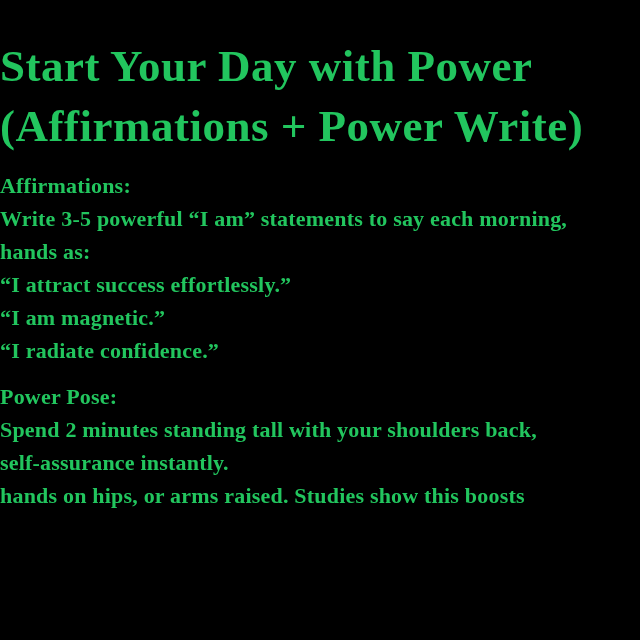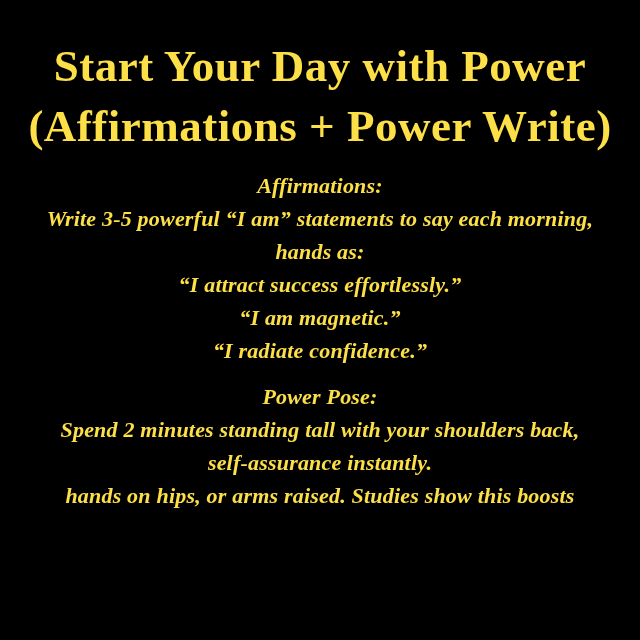--- a/index.html
+++ b/index.html
@@ -5,44 +5,43 @@
   html, body {
     margin: 0;
     padding: 0;
     background: #000000;
   }
   .card {
     position: relative;
     width: 640px;
     height: 640px;
     background: #000000;
-    color: #fde047;
+    color: #22c55e;
     font-family: "Liberation Serif", "DejaVu Serif", serif;
     font-weight: 700;
-    text-align: center;
+    text-align: left;
     overflow: hidden;
     box-sizing: border-box;
   }
   .title {
     margin: 0;
     padding-top: 36px;
     font-size: 45px;
     line-height: 60px;
     font-weight: 700;
     letter-spacing: 0.5px;
   }
   .title-line {
     display: block;
   }
   .section {
     margin-top: 13px;
     font-size: 22px;
     line-height: 33px;
     letter-spacing: 0.2px;
-    font-style: italic;
   }
   .section-power {
   }
   .line {
     display: block;
     white-space: nowrap;
   }
 </style>
 </head>
 <body>

